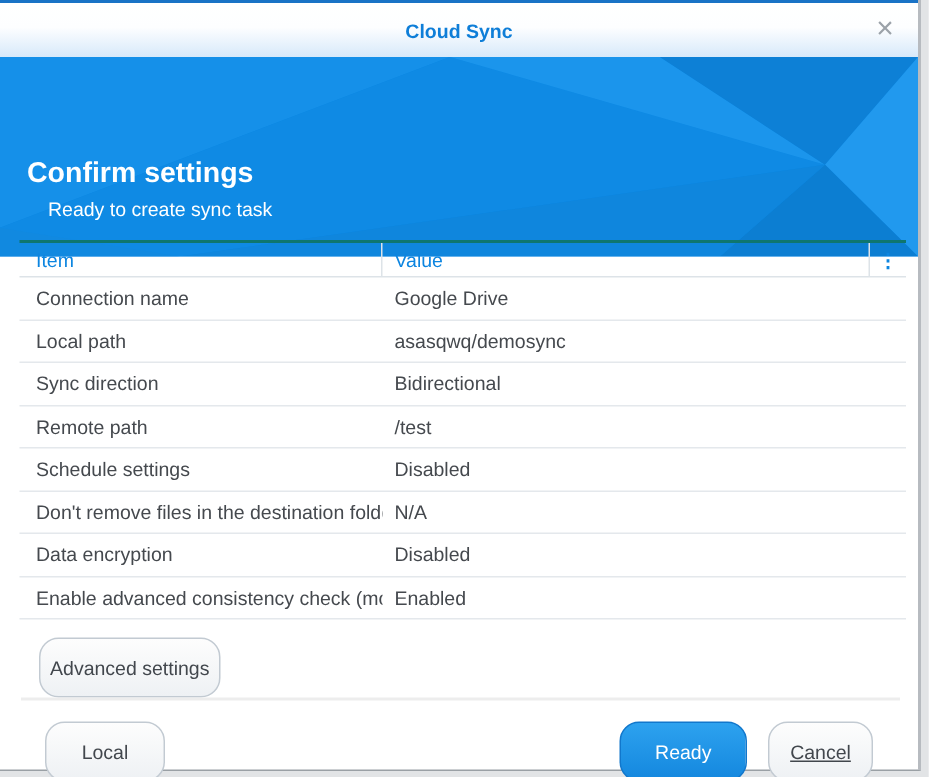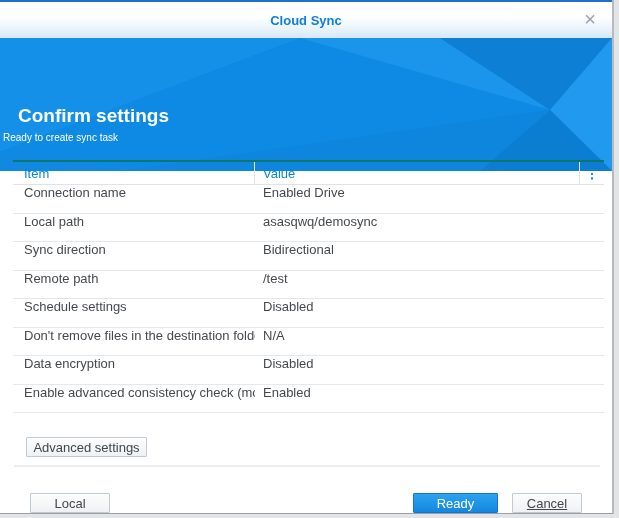--- a/index.html
+++ b/index.html
@@ -15,42 +15,42 @@
               background:linear-gradient(180deg,#ffffff 0%,#fdfeff 45%,#d7e9fa 100%);
               display:flex; align-items:center; justify-content:center; }
   .titlebar-title { font-size:13px; font-weight:bold; color:#0e7ed8; }
   .close-icon { position:absolute; right:11px; top:5px; width:22px; height:24px;
                 font-size:20px; line-height:24px; text-align:center; color:#9ba2a9; cursor:pointer; }
 
   
   .banner { position:absolute; left:0; top:38px; width:612px; height:133px; background:#0a86e2; overflow:hidden; }
   .banner svg { position:absolute; left:0; top:0; width:100%; height:100%; }
   .banner-heading { position:absolute; left:18px; top:67px; font-size:19px; font-weight:bold; color:#ffffff; }
-  .banner-subtitle { position:absolute; left:3px; top:94px; font-size:10px; color:#ffffff; }
+  .banner-subtitle { position:absolute; left:32px; top:94px; font-size:13px; color:#ffffff; }
 
   
   .table { position:absolute; left:13px; top:160px; width:591px; }
   .thead { display:flex; height:25px; align-items:center;
            border-top:2px solid #0f766e; border-bottom:1px solid #dde3e8; }
   .th { font-size:13px; color:#0c85e0; height:100%; display:flex; align-items:center;
         white-space:nowrap; overflow:hidden; }
   .th-item  { width:242px; padding-left:11px; border-right:1px solid #dde3e8; }
   .th-value { width:325px; padding-left:8px;  border-right:1px solid #dde3e8; }
   .th-menu  { width:24px; justify-content:center; cursor:pointer; }
   .menu-dots { color:#0c85e0; font-weight:bold; font-size:13px; line-height:1; }
-  .tr { display:flex; height:28.5px; align-items:flex-start; border-bottom:1px solid #e4e8ec; }
+  .tr { display:flex; height:28.5px; align-items:center; border-bottom:1px solid #e4e8ec; }
   .td { font-size:13px; color:#45494e; white-space:nowrap; overflow:hidden; }
   .td-item  { width:242px; padding-left:11px; }
   .td-value { width:349px; padding-left:8px; }
 
   
-  .btn { position:absolute; height:20px; border:1px solid #c2cad2; border-radius:1px;
+  .btn { position:absolute; height:40px; border:1px solid #c2cad2; border-radius:13px;
          background:linear-gradient(180deg,#fdfdfd 0%,#eef1f4 100%);
          font-family:"Liberation Sans", sans-serif; font-size:13px; color:#42474d;
-         display:flex; align-items:center; justify-content:center; cursor:pointer;margin-top:12px; }
+         display:flex; align-items:center; justify-content:center; cursor:pointer; }
   .advanced-btn { left:26px; top:425px; width:121px; }
   .footer-line { position:absolute; left:14px; top:465px; width:586px; height:2px; background:#ededed; }
   .back-btn   { left:30px;  top:481px; width:80px; }
   .apply-btn  { left:413px; top:481px; width:85px; border:1px solid #1177cc; color:#ffffff;
                 background:linear-gradient(180deg,#2da2ef 0%,#1487de 100%); }
   .cancel-btn { left:512px; top:481px; width:70px;text-decoration:underline; }
 </style>
 </head>
 <body>
 
@@ -82,21 +82,21 @@
       <div class="thead">
         <div class="th th-item">Item</div>
         <div class="th th-value">Value</div>
         <div class="th th-menu">
           <span class="menu-dots">⋮</span>
         </div>
       </div>
 
       <div class="tr">
         <span class="td td-item">Connection name</span>
-        <span class="td td-value">Enabled Drive</span>
+        <span class="td td-value">Google Drive</span>
       </div>
       <div class="tr">
         <span class="td td-item">Local path</span>
         <span class="td td-value">asasqwq/demosync</span>
       </div>
       <div class="tr">
         <span class="td td-item">Sync direction</span>
         <span class="td td-value">Bidirectional</span>
       </div>
       <div class="tr">

